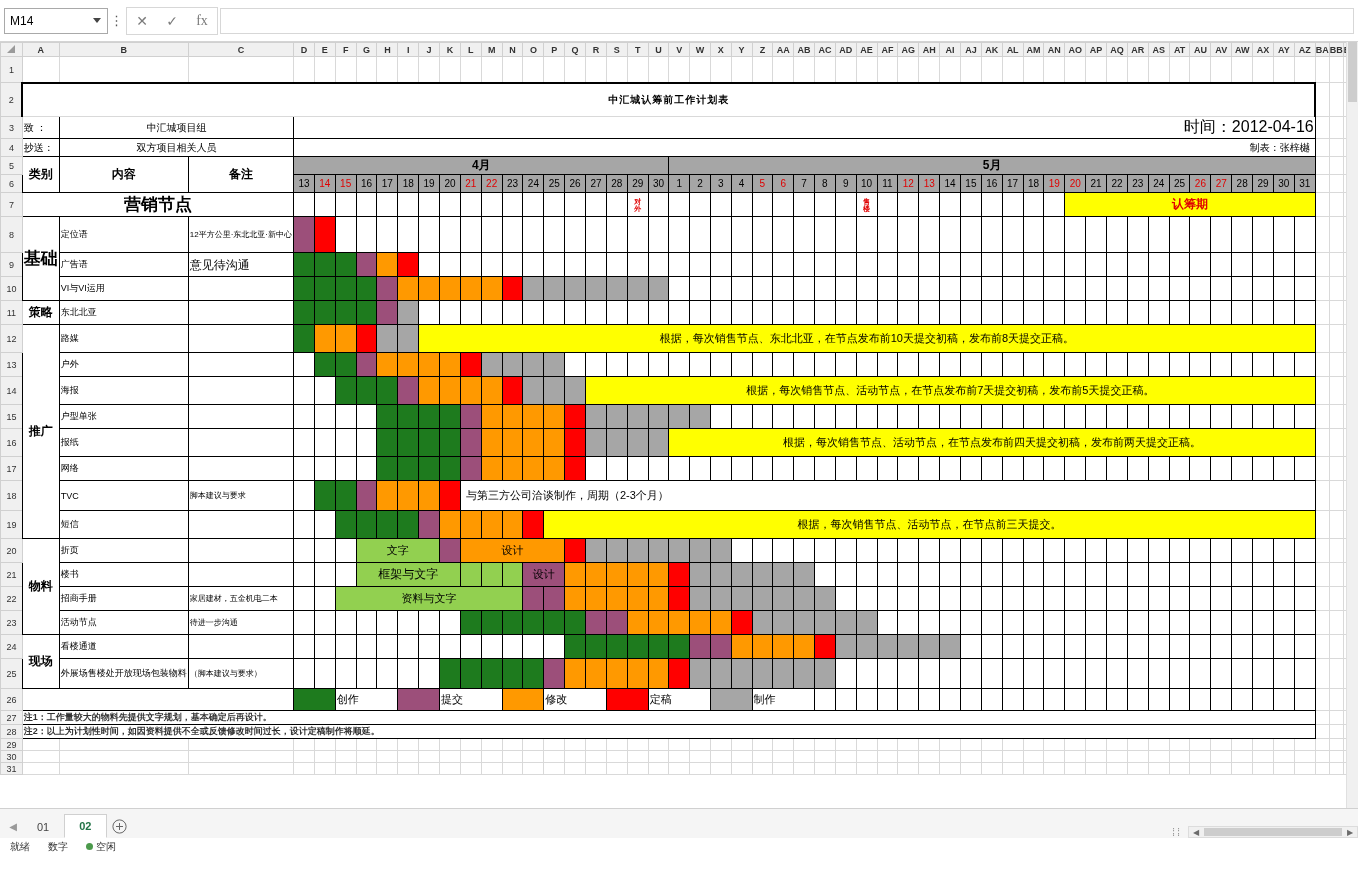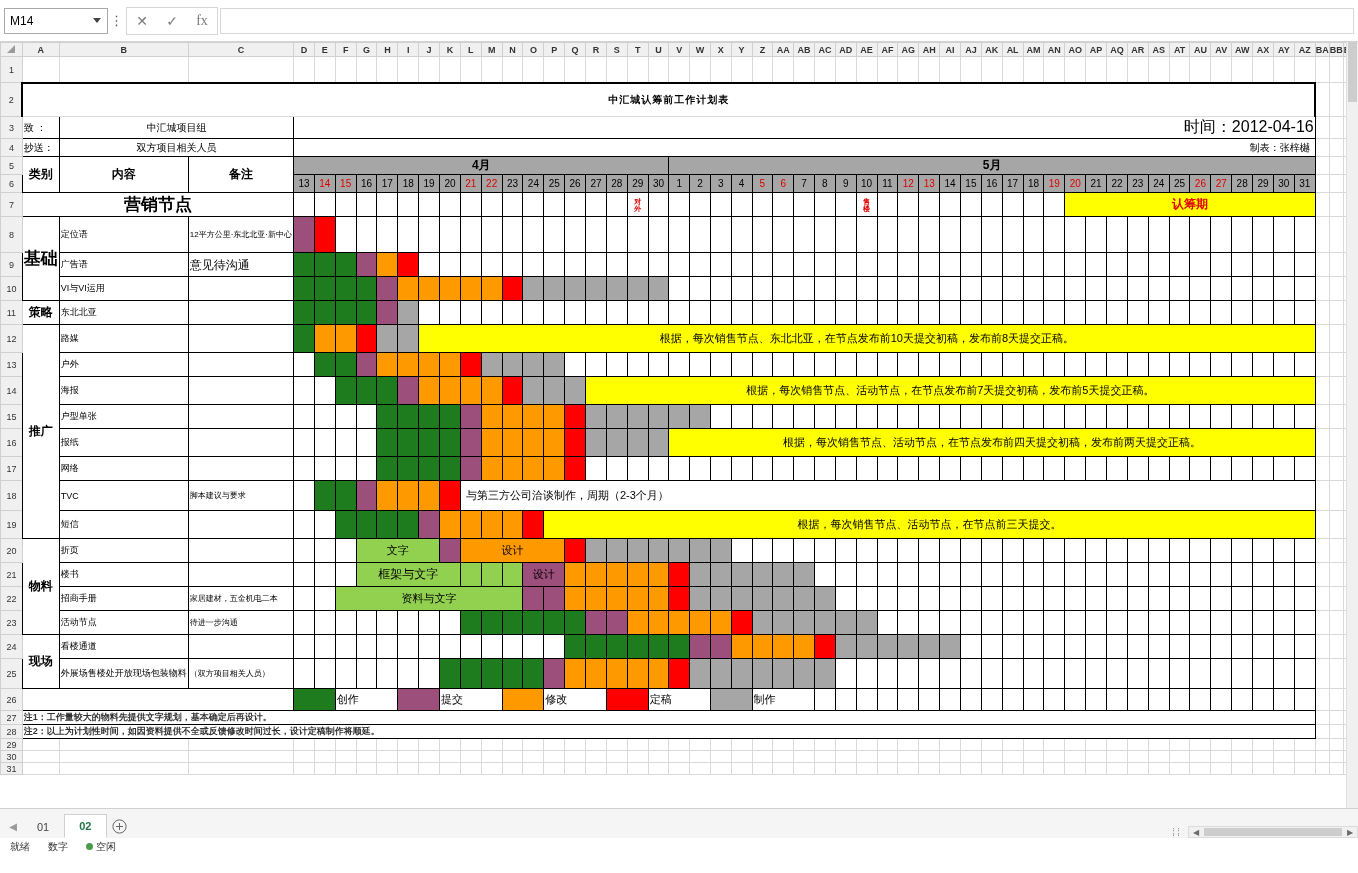--- a/index.html
+++ b/index.html
@@ -1244,21 +1244,21 @@
           <td class="cell thin"></td>
           <td class="cell thin" style="border-right: 2px solid rgb(0, 0, 0);"></td>
           <td class="cell "></td>
           <td class="cell "></td>
           <td class="cell "></td>
         </tr>
         <tr style="height: 30px;">
           <td class="rowhdr">25</td>
           <td class="cell lft thin"><span style="font-size:9px;">外展场售楼处开放现场包装物料</span></td>
           <td class="cell lft thin">
-            <span style="font-size:8px;line-height:10px;display:block;">（双方项目相关人员）</span>
+            <span style="font-size:8px;line-height:10px;display:block;">（脚本建议与要求）</span>
           </td>
           <td class="cell thin"></td>
           <td class="cell thin"></td>
           <td class="cell thin"></td>
           <td class="cell thin"></td>
           <td class="cell thin"></td>
           <td class="cell thin"></td>
           <td class="cell thin"></td>
           <td class="cell thin green"></td>
           <td class="cell thin green"></td>

